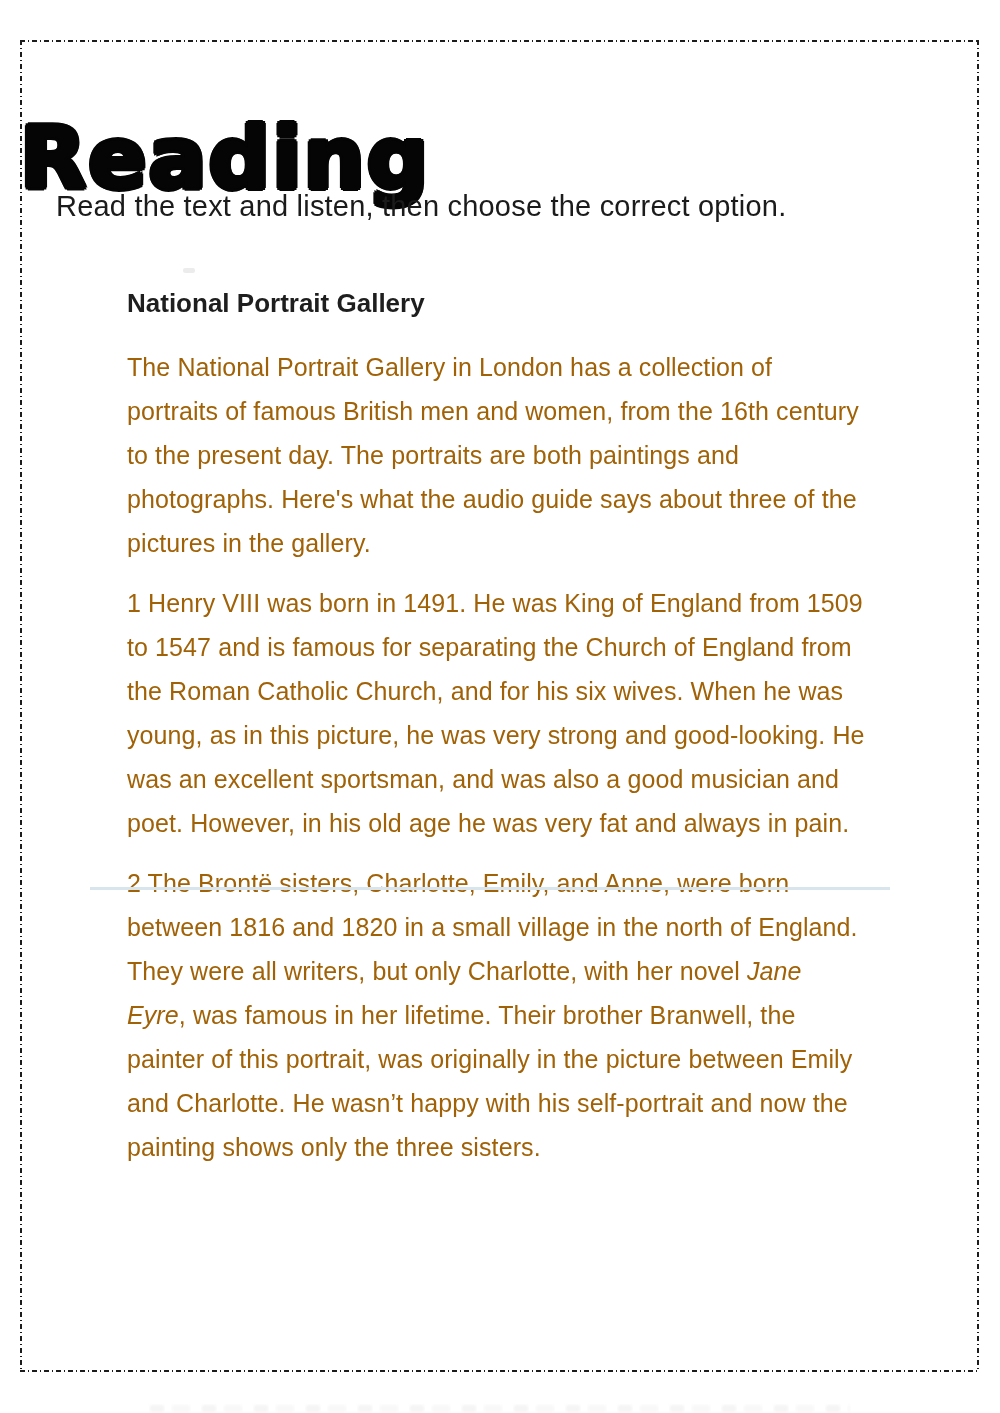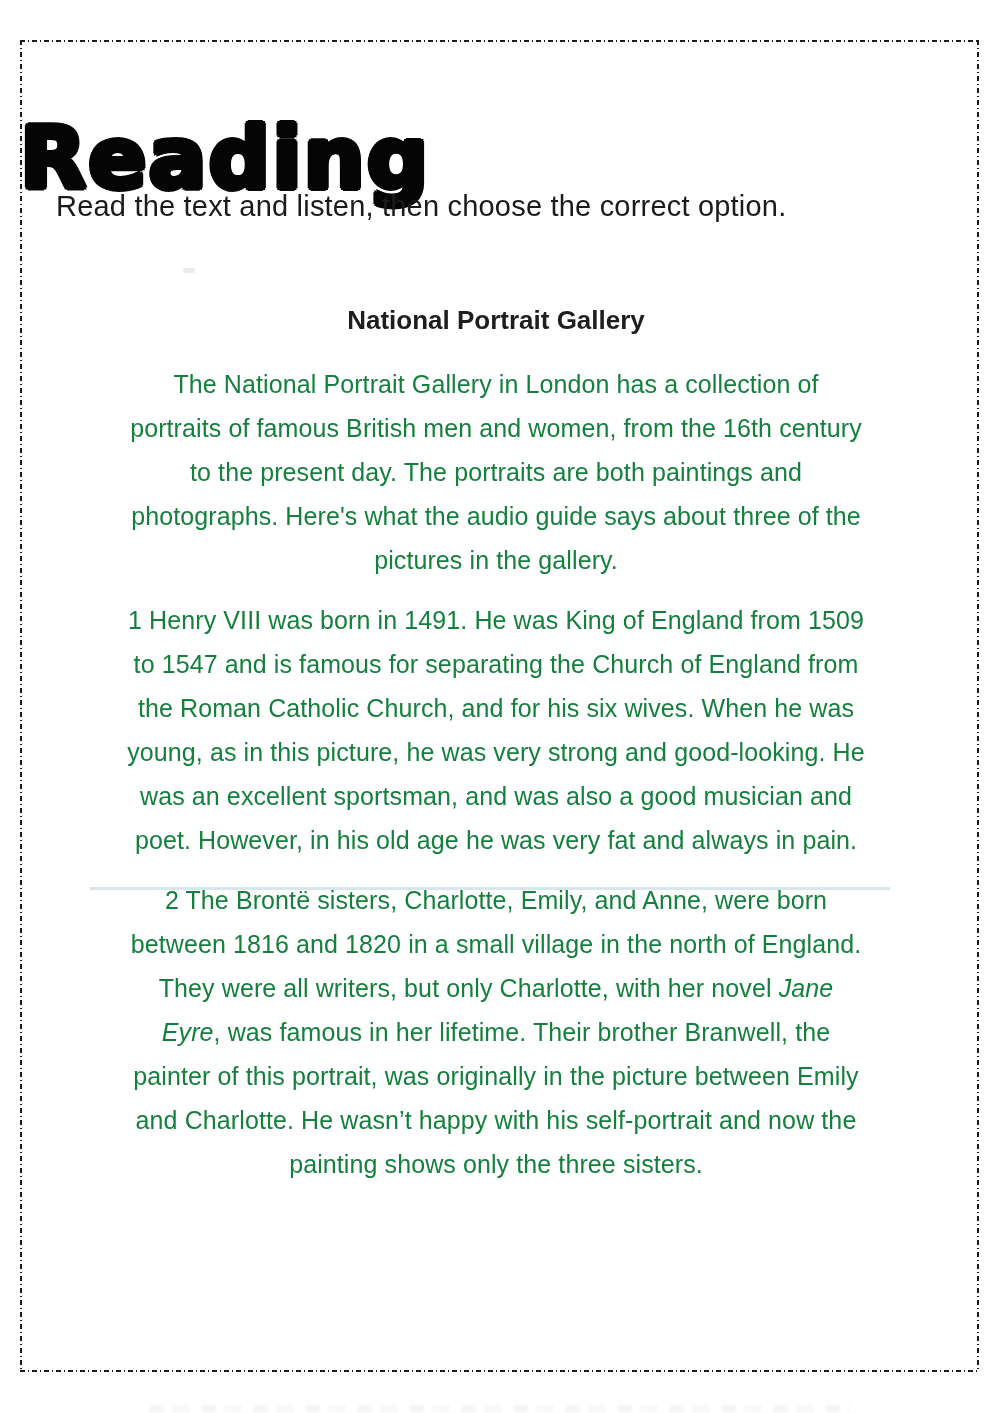--- a/index.html
+++ b/index.html
@@ -57,36 +57,35 @@
   .instruction {
     position: absolute;
     left: 36px; top: 150px;
     margin: 0;
     font-size: 29px;
     color: #1b1b1b;
     letter-spacing: 0.2px;
   }
   .passage {
     position: absolute;
-    left: 107px; top: 262px;
+    left: 107px; top: 245px;
     width: 738px;
-    text-align: center;
   }
   .passage h2 {
     margin: 0 0 24px 0;
     font-size: 26px;
     line-height: 36px;
     font-weight: bold;
     color: #1e1e1e;
   }
   .passage p {
     margin: 0 0 16px 0;
     font-size: 25px;
     line-height: 44px;
-    color: #15803d;
+    color: #a16207;
     letter-spacing: 0.1px;
   }
   .passage p:last-child { margin-bottom: 4px; }
   .page-break-line {
     position: absolute;
     left: 70px; top: 847px;
     width: 800px; height: 3px;
     background: #d9e5ec;
   }
   .stray-mark {

